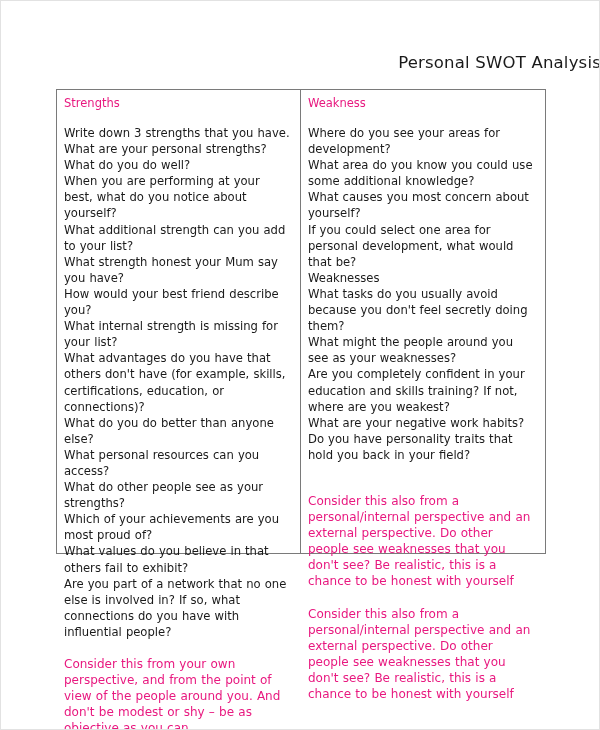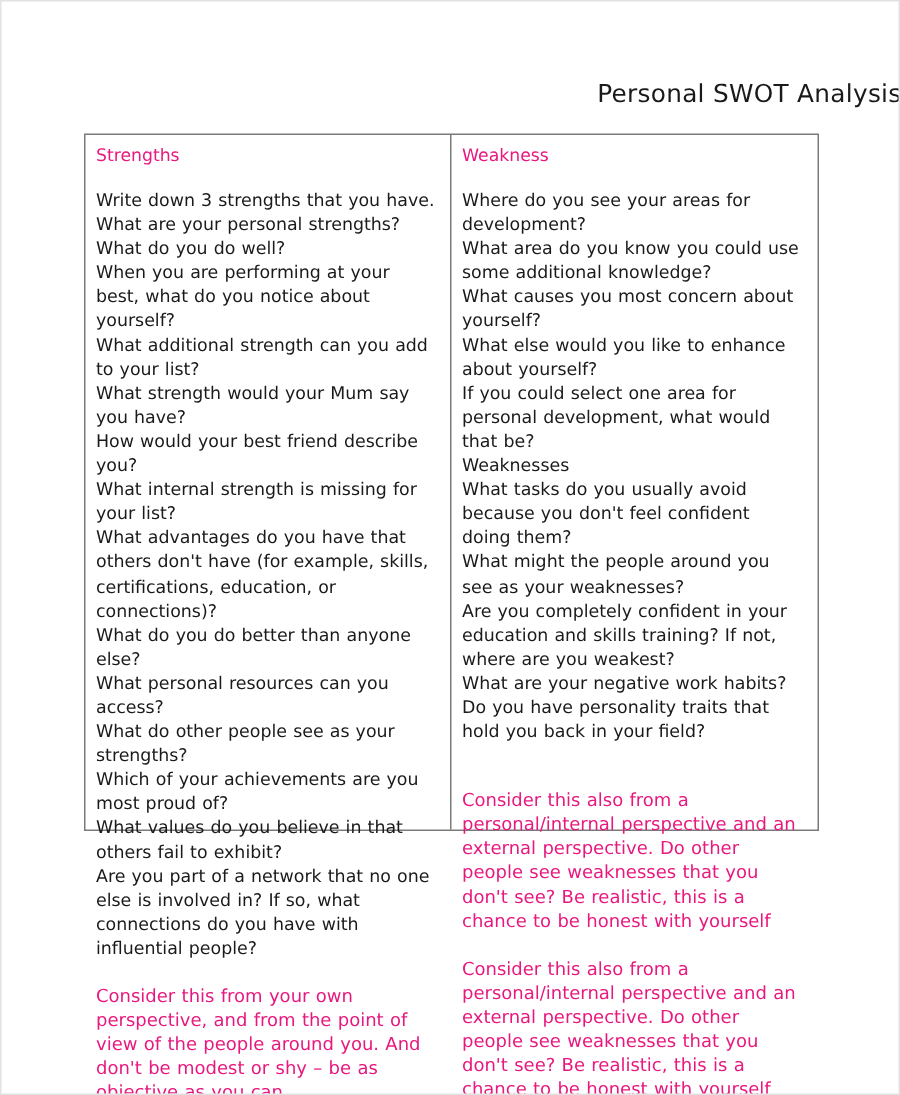--- a/index.html
+++ b/index.html
@@ -95,21 +95,21 @@
 
     <div class="swot-cell left">
       <div class="cell-header">Strengths</div>
 
       <ul class="q-list">
         <li class="q-item">Write down 3 strengths that you have.</li>
         <li class="q-item">What are your personal strengths?</li>
         <li class="q-item">What do you do well?</li>
         <li class="q-item">When you are performing at your best, what do you notice about yourself?</li>
         <li class="q-item">What additional strength can you add to your list?</li>
-        <li class="q-item">What strength would your Mum say you have?</li>
+        <li class="q-item">What strength honest your Mum say you have?</li>
         <li class="q-item">How would your best friend describe you?</li>
         <li class="q-item">What internal strength is missing for your list?</li>
         <li class="q-item">What advantages do you have that others don't have (for example, skills, certifications, education, or connections)?</li>
         <li class="q-item">What do you do better than anyone else?</li>
         <li class="q-item">What personal resources can you access?</li>
         <li class="q-item">What do other people see as your strengths?</li>
         <li class="q-item">Which of your achievements are you most proud of?</li>
         <li class="q-item">What values do you believe in that others fail to exhibit?</li>
         <li class="q-item">Are you part of a network that no one else is involved in? If so, what connections do you have with influential people?</li>
       </ul>
@@ -118,24 +118,23 @@
 
     </div>
 
     <div class="swot-cell right">
       <div class="cell-header">Weakness</div>
 
       <ul class="q-list">
         <li class="q-item">Where do you see your areas for development?</li>
         <li class="q-item">What area do you know you could use some additional knowledge?</li>
         <li class="q-item">What causes you most concern about yourself?</li>
-        <li class="q-item">What else would you like to enhance about yourself?</li>
         <li class="q-item">If you could select one area for personal development, what would that be?</li>
         <li class="q-item">Weaknesses</li>
-        <li class="q-item">What tasks do you usually avoid because you don't feel confident doing them?</li>
+        <li class="q-item">What tasks do you usually avoid because you don't feel secretly doing them?</li>
         <li class="q-item">What might the people around you see as your weaknesses?</li>
         <li class="q-item">Are you completely confident in your education and skills training? If not, where are you weakest?</li>
         <li class="q-item">What are your negative work habits?</li>
         <li class="q-item">Do you have personality traits that hold you back in your field?</li>
       </ul>
 
       <p class="note first-note-right">Consider this also from a personal/internal perspective and an external perspective. Do other people see weaknesses that you don't see? Be realistic, this is a chance to be honest with yourself</p>
       <p class="note second-note-right">Consider this also from a personal/internal perspective and an external perspective. Do other people see weaknesses that you don't see? Be realistic, this is a chance to be honest with yourself</p>
     </div>
 

